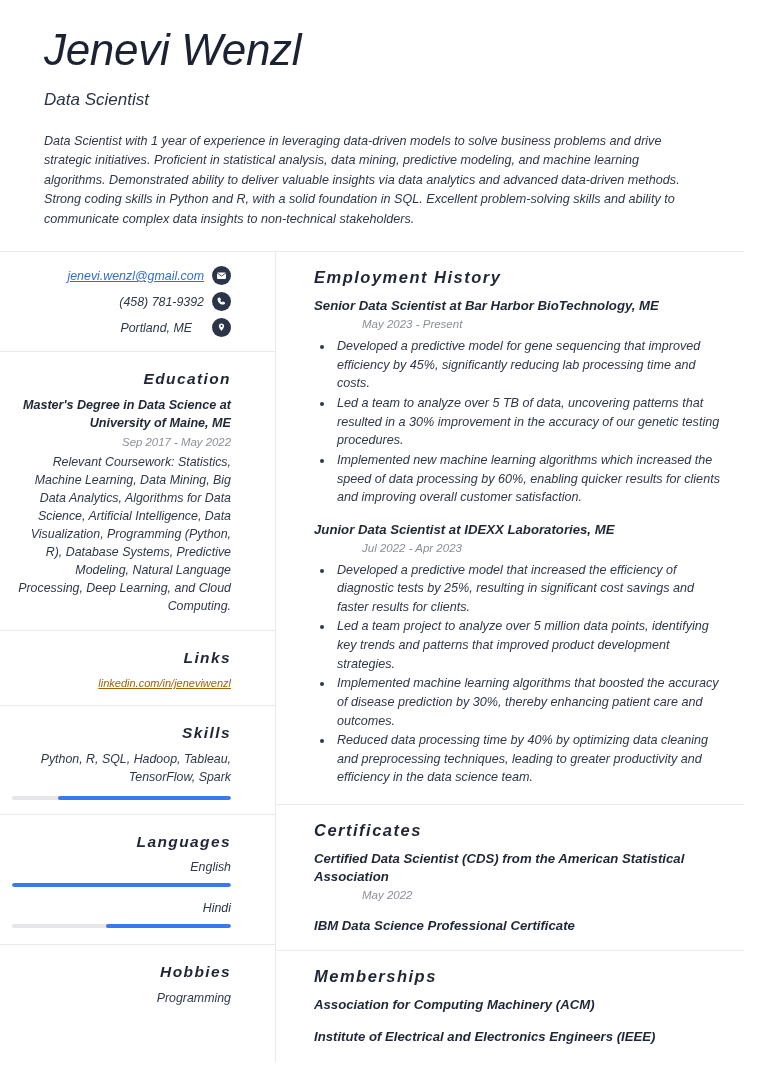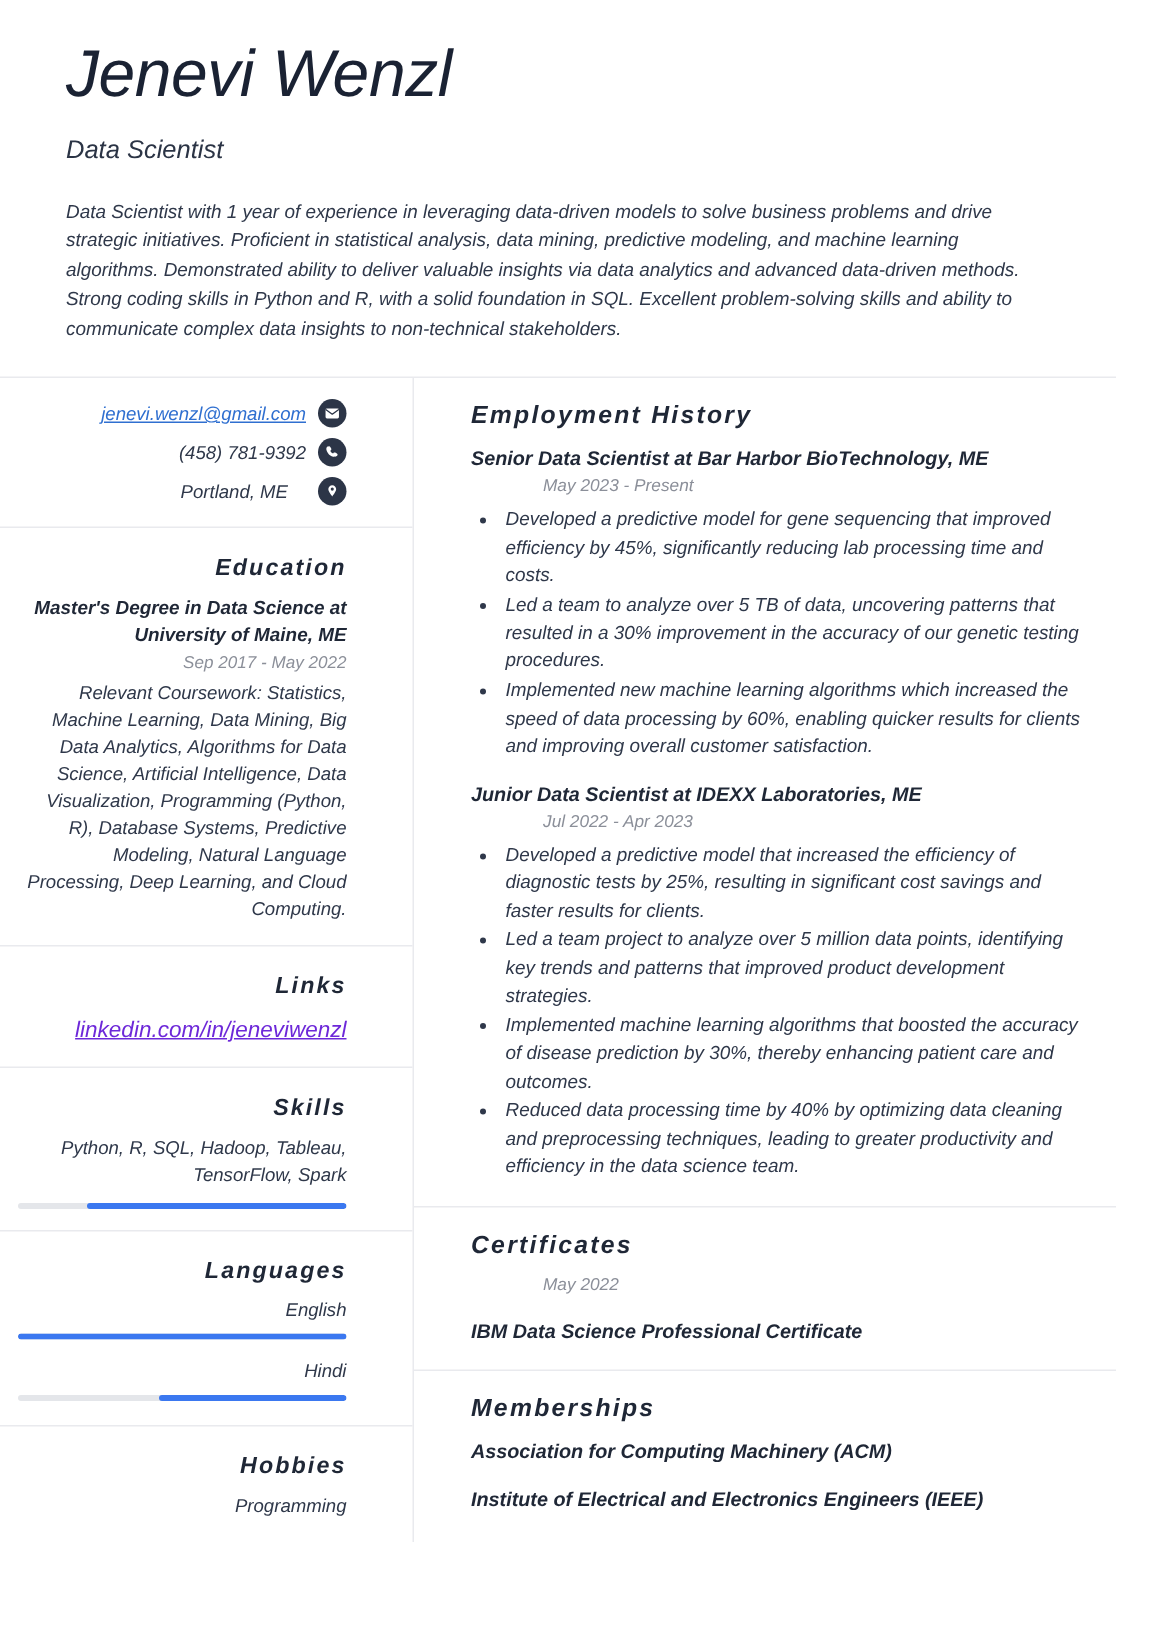--- a/index.html
+++ b/index.html
@@ -129,22 +129,22 @@
     line-height: 1.3;
   }
   .edu-desc {
     font-size: 12.4px;
     color: #2f384a;
     line-height: 1.45;
     margin-top: 4px;
   }
 
   .side-link {
-    font-size: 15px;
-    color: #6d28d9;
+    font-size: 11px;
+    color: #a16207;
     text-decoration: underline;
     line-height: 1.4;
   }
 
   .side-text {
     font-size: 12.4px;
     color: #2f384a;
     line-height: 1.45;
   }
 
@@ -335,20 +335,21 @@
             <li>Led a team project to analyze over 5 million data points, identifying key trends and patterns that improved product development strategies.</li>
             <li>Implemented machine learning algorithms that boosted the accuracy of disease prediction by 30%, thereby enhancing patient care and outcomes.</li>
             <li>Reduced data processing time by 40% by optimizing data cleaning and preprocessing techniques, leading to greater productivity and efficiency in the data science team.</li>
           </ul>
         </div>
       </section>
 
       <section class="main-block">
         <div class="main-heading">Certificates</div>
         <div class="entry">
+          <div class="entry-title">Certified Data Scientist (CDS) from the American Statistical Association</div>
           <div class="entry-date">May 2022</div>
         </div>
         <div class="entry">
           <div class="entry-title">IBM Data Science Professional Certificate</div>
         </div>
       </section>
 
       <section class="main-block last">
         <div class="main-heading">Memberships</div>
         <div class="member-item">Association for Computing Machinery (ACM)</div>

